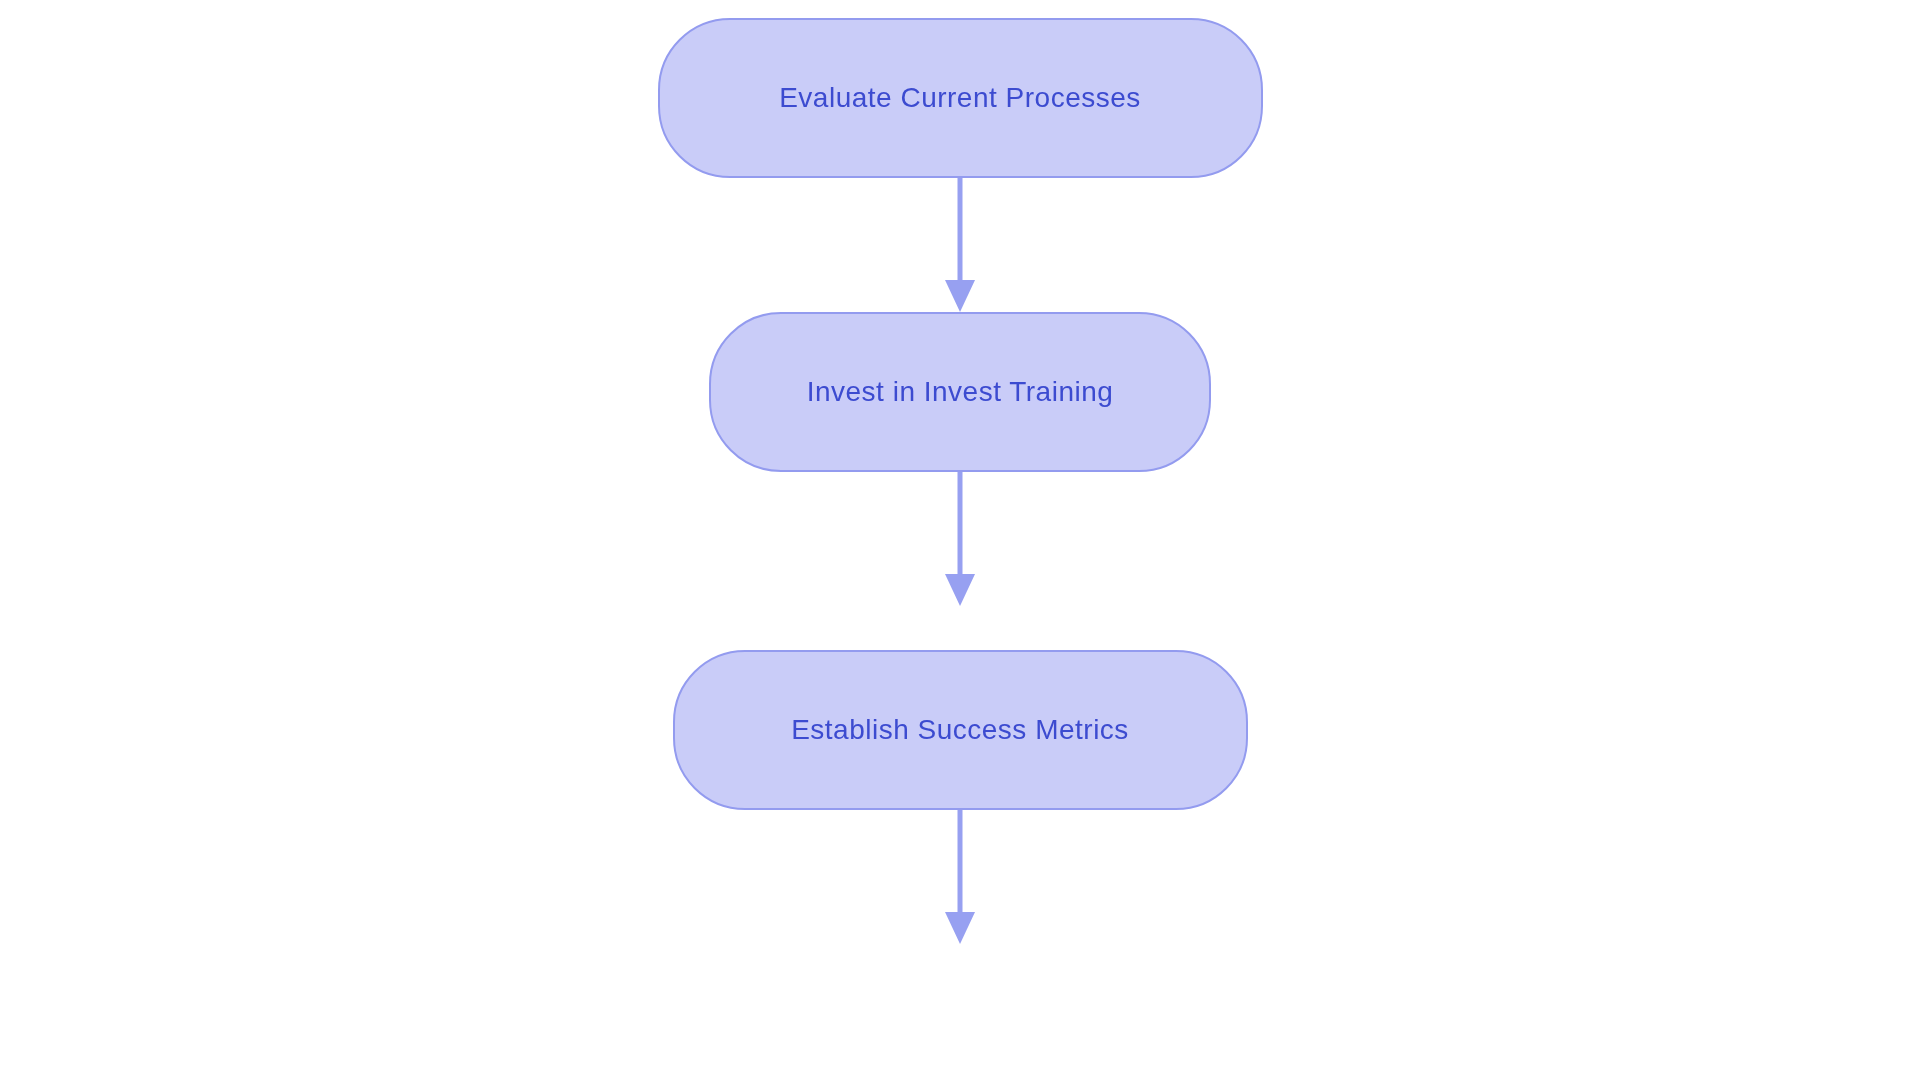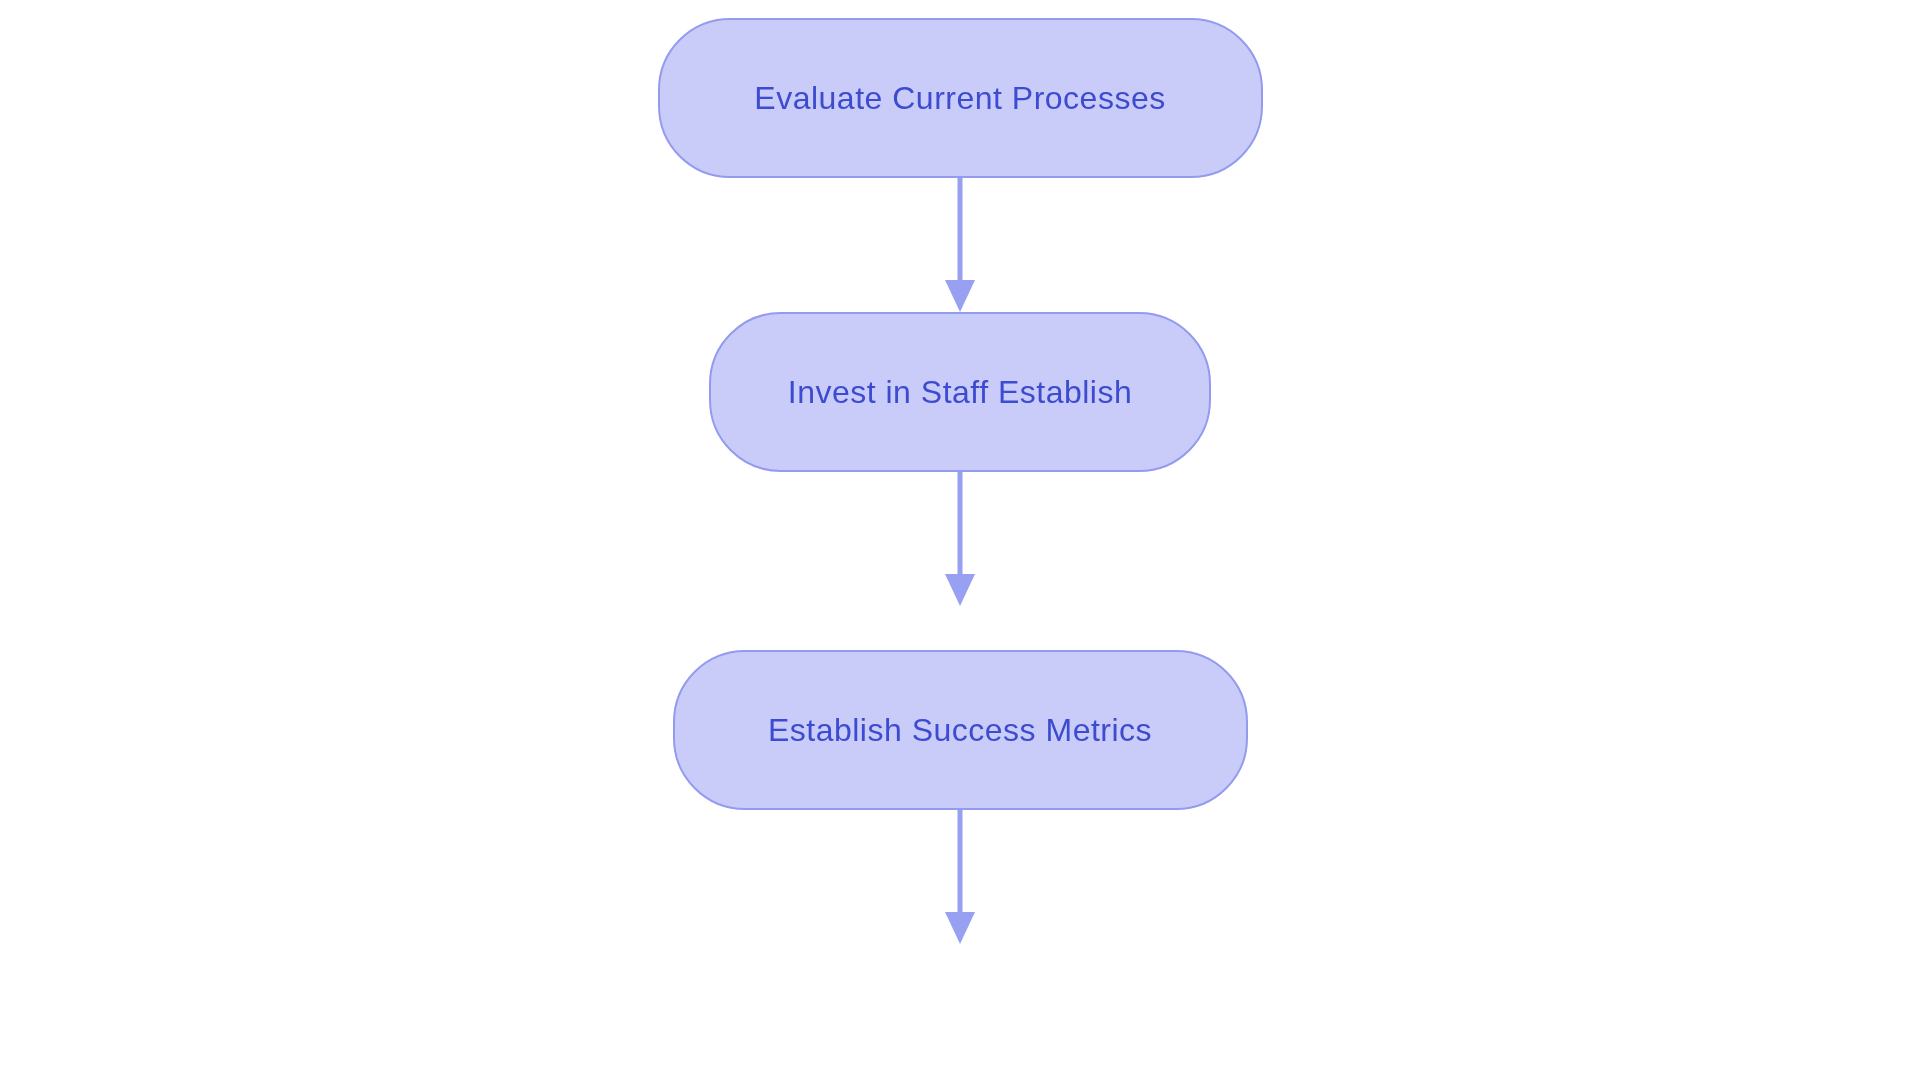--- a/index.html
+++ b/index.html
@@ -29,21 +29,21 @@
     height: 160px;
     border: 2px solid var(--node-border);
     background: var(--node-fill);
     border-radius: 72px;
     display: flex;
     align-items: center;
     justify-content: center;
     flex: 0 0 auto;
   }
   .node-label {
-    font-size: 32px;
+    font-size: 28px;
     font-weight: 400;
     color: var(--node-text);
     letter-spacing: 0.5px;
     white-space: nowrap;
   }
   .node-0 { width: 605px; }
   .node-1 { width: 502px; }
   .node-2 { width: 575px; margin-top: 44px; }
   .node-3 { width: 707px; }
   .arrow {
@@ -62,21 +62,21 @@
   <div class="node node-0">
     <span class="node-label">Evaluate Current Processes</span>
   </div>
 
   <svg class="arrow" viewBox="0 0 34 134" aria-hidden="true">
     <rect x="14.5" y="0" width="5" height="106" fill="currentColor"></rect>
     <polygon points="2,102 32,102 17,134" fill="currentColor"></polygon>
   </svg>
 
   <div class="node node-1">
-    <span class="node-label">Invest in Staff Establish</span>
+    <span class="node-label">Invest in Invest Training</span>
   </div>
 
   <svg class="arrow" viewBox="0 0 34 134" aria-hidden="true">
     <rect x="14.5" y="0" width="5" height="106" fill="currentColor"></rect>
     <polygon points="2,102 32,102 17,134" fill="currentColor"></polygon>
   </svg>
 
   <div class="node node-2">
     <span class="node-label">Establish Success Metrics</span>
   </div>

